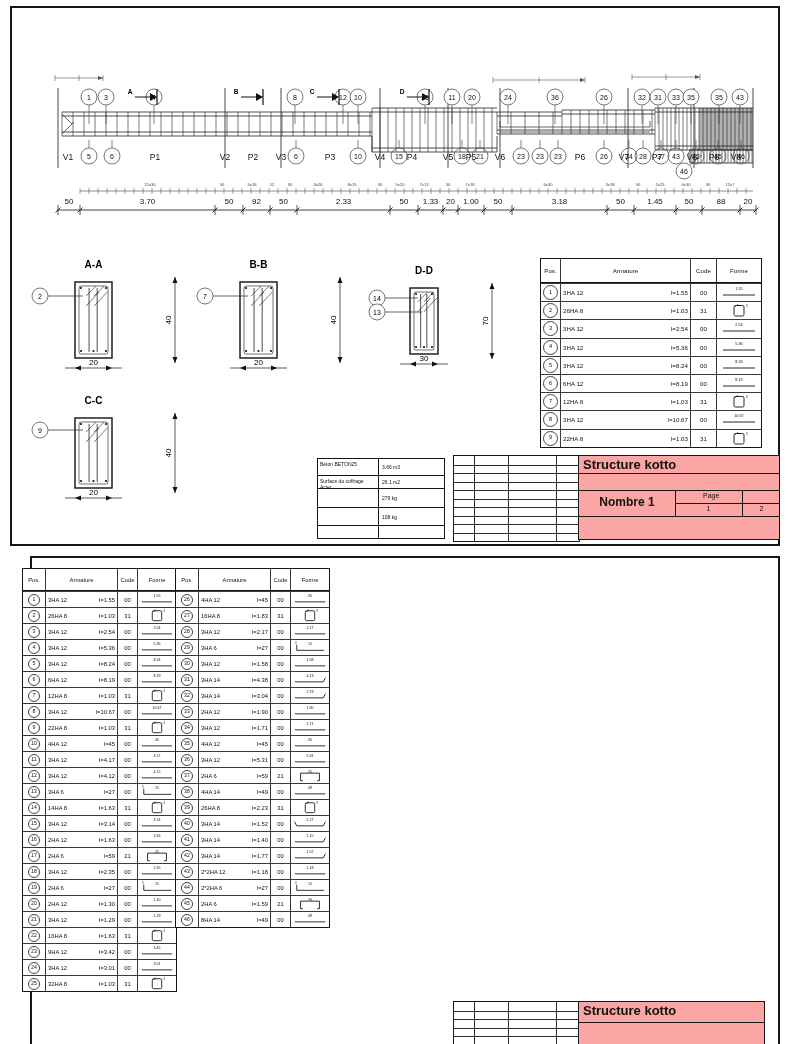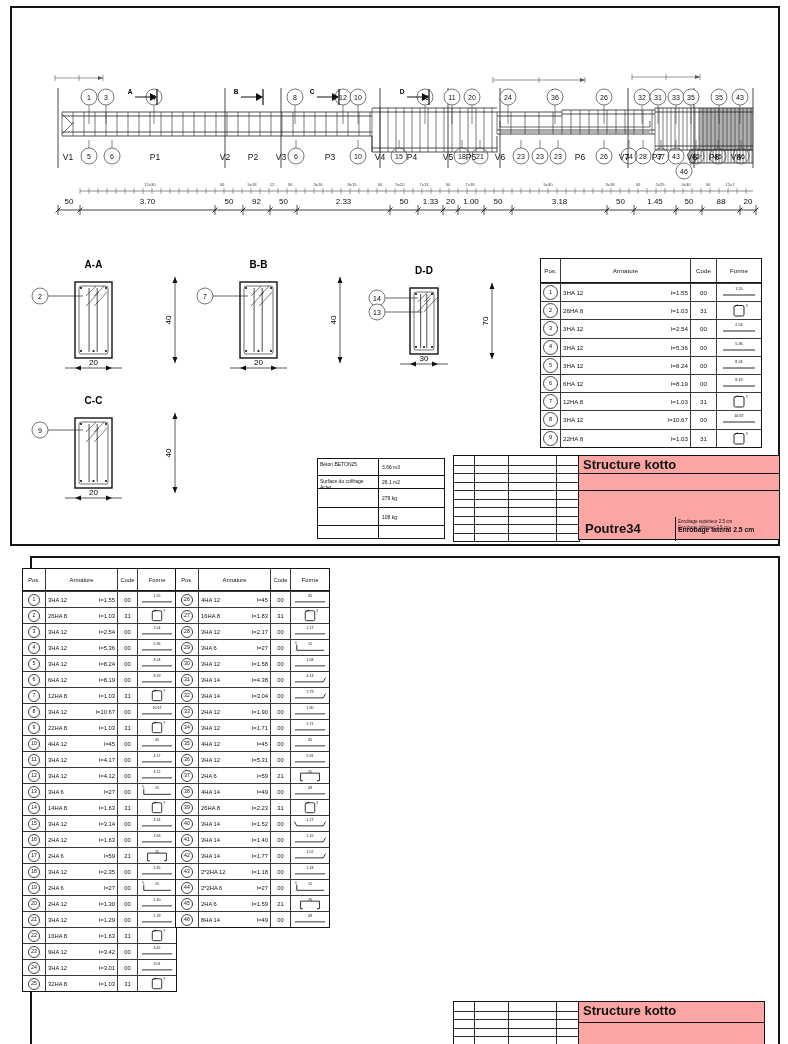--- a/index.html
+++ b/index.html
@@ -798,26 +798,28 @@
     <div class="rev-line" style="left: 0px; width: 125px; top: 68px; height: 0.8px; position: absolute;"></div>
     <div class="rev-line" style="left: 0px; width: 125px; top: 76.5px; height: 0.8px; position: absolute;"></div>
     <div class="rev-line" style="top: 0px; height: 85px; left: 20px; width: 0.8px; position: absolute;"></div>
     <div class="rev-line" style="top: 0px; height: 85px; left: 54px; width: 0.8px; position: absolute;"></div>
     <div class="rev-line" style="top: 0px; height: 85px; left: 102px; width: 0.8px; position: absolute;"></div>
   </div>
 
 <div class="tblock" style="left:578px;top:455px;width:202px;height:85px">
   <div class="tb-row proj" style="top:0;height:18px">Structure kotto</div>
   <div class="tb-row" style="top:18px;height:17px"></div>
-  <div class="tb-row" style="top:61px;height:24px;border-bottom:none">
-    <div class="abs elem" style="left:0;top:4px">Poutre34</div>
+  <div class="tb-row" style="top:35px;height:26px">
+    <div class="abs nombre" style="left:0;top:4px;width:96px">Nombre 1</div>
     <div class="abs" style="left:96px;top:0;bottom:0;width:0;border-left:1.2px solid #161616"></div>
-    <div class="abs" style="left:99px;top:2px;font-size:4.5px;white-space:nowrap">Enrobage supérieur 2.5 cm</div>
-    <div class="abs" style="left:99px;top:8px;font-size:4.5px;white-space:nowrap;color:#333">Enrobage inférieur 2.5 cm</div>
-    <div class="abs" style="left:99px;top:9px;font-size:6.8px;font-weight:bold;white-space:nowrap">Enrobage latéral 2.5 cm</div>
+    <div class="abs" style="left:96px;top:12px;right:0;height:0;border-top:1px solid #161616"></div>
+    <div class="abs" style="left:163px;top:0;bottom:0;width:0;border-left:1px solid #161616"></div>
+    <div class="abs" style="left:124px;top:1px;font-size:7px">Page</div>
+    <div class="abs" style="left:96px;top:14px;width:67px;text-align:center;font-size:7px">1</div>
+    <div class="abs" style="left:163px;top:14px;width:39px;text-align:center;font-size:7px">2</div>
   </div>
 </div>
 
 <div class="sheet" style="left:30px;top:556px;width:746px;height:500px;border-bottom:none"></div>
 
 <div class="rev-grid" id="revgrid2" style="left:453px;top:1001px;width:125px;height:43px">
     <div class="rev-line" style="left: 0px; width: 125px; top: 8.6px; height: 0.8px; position: absolute;"></div>
     <div class="rev-line" style="left: 0px; width: 125px; top: 17.2px; height: 0.8px; position: absolute;"></div>
     <div class="rev-line" style="left: 0px; width: 125px; top: 25.8px; height: 0.8px; position: absolute;"></div>
     <div class="rev-line" style="left: 0px; width: 125px; top: 34.4px; height: 0.8px; position: absolute;"></div>

